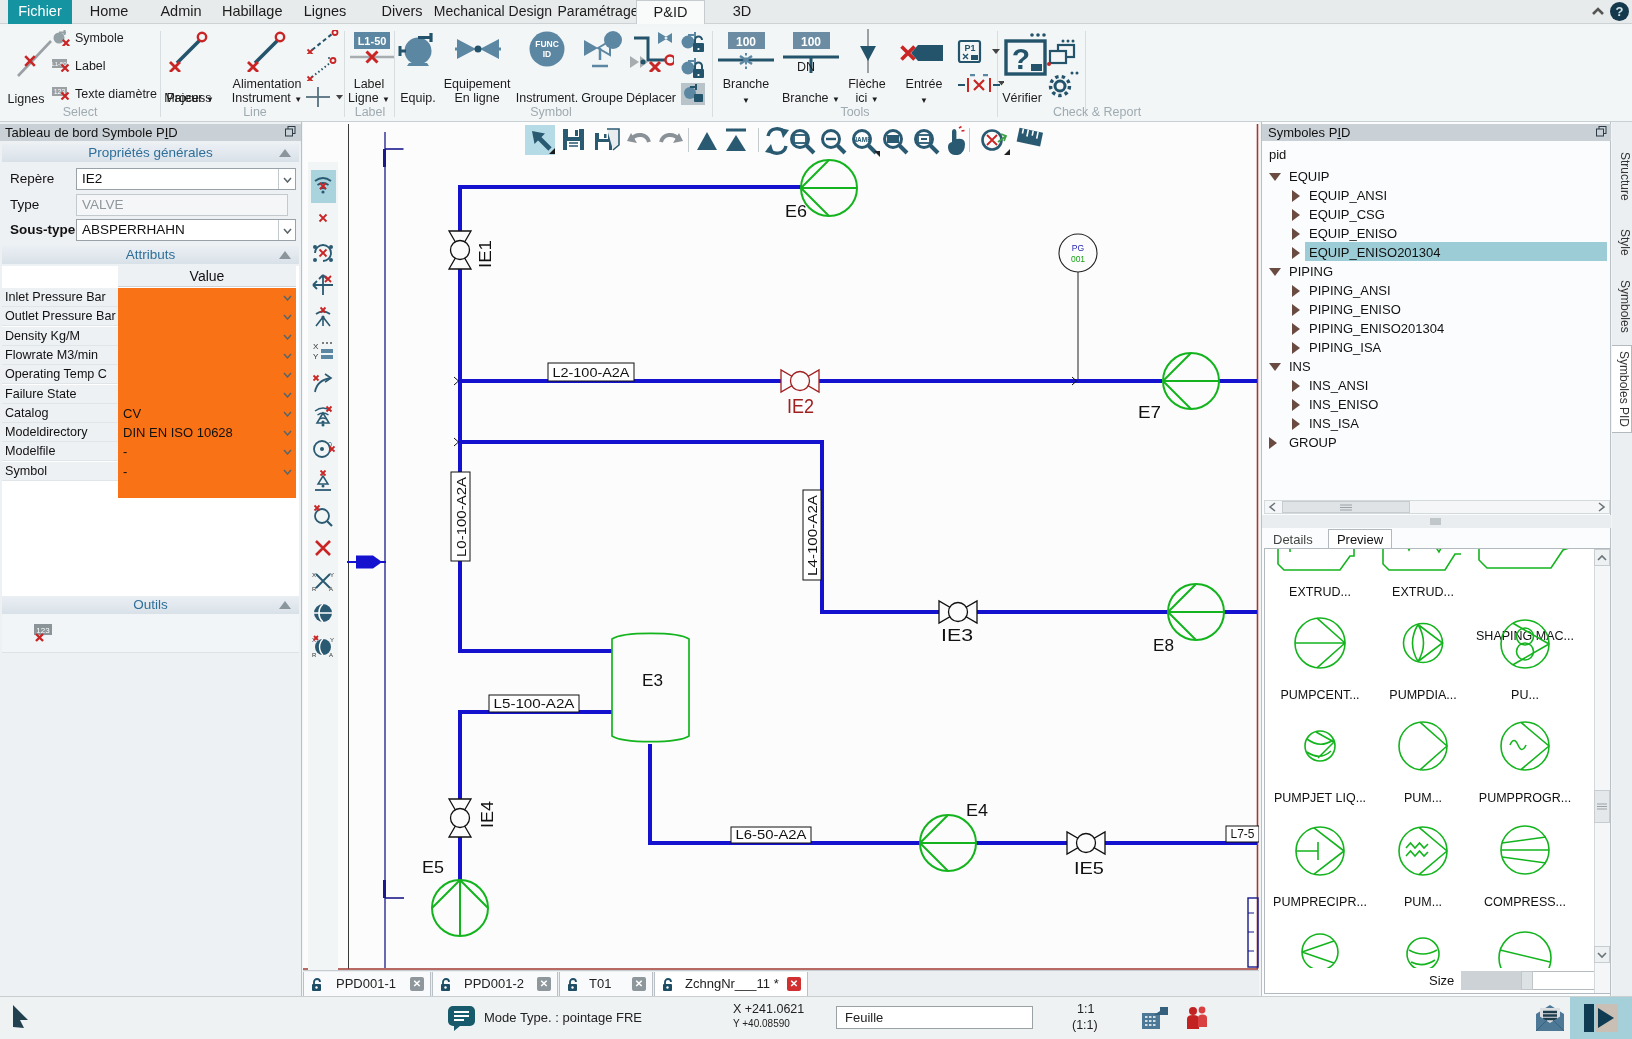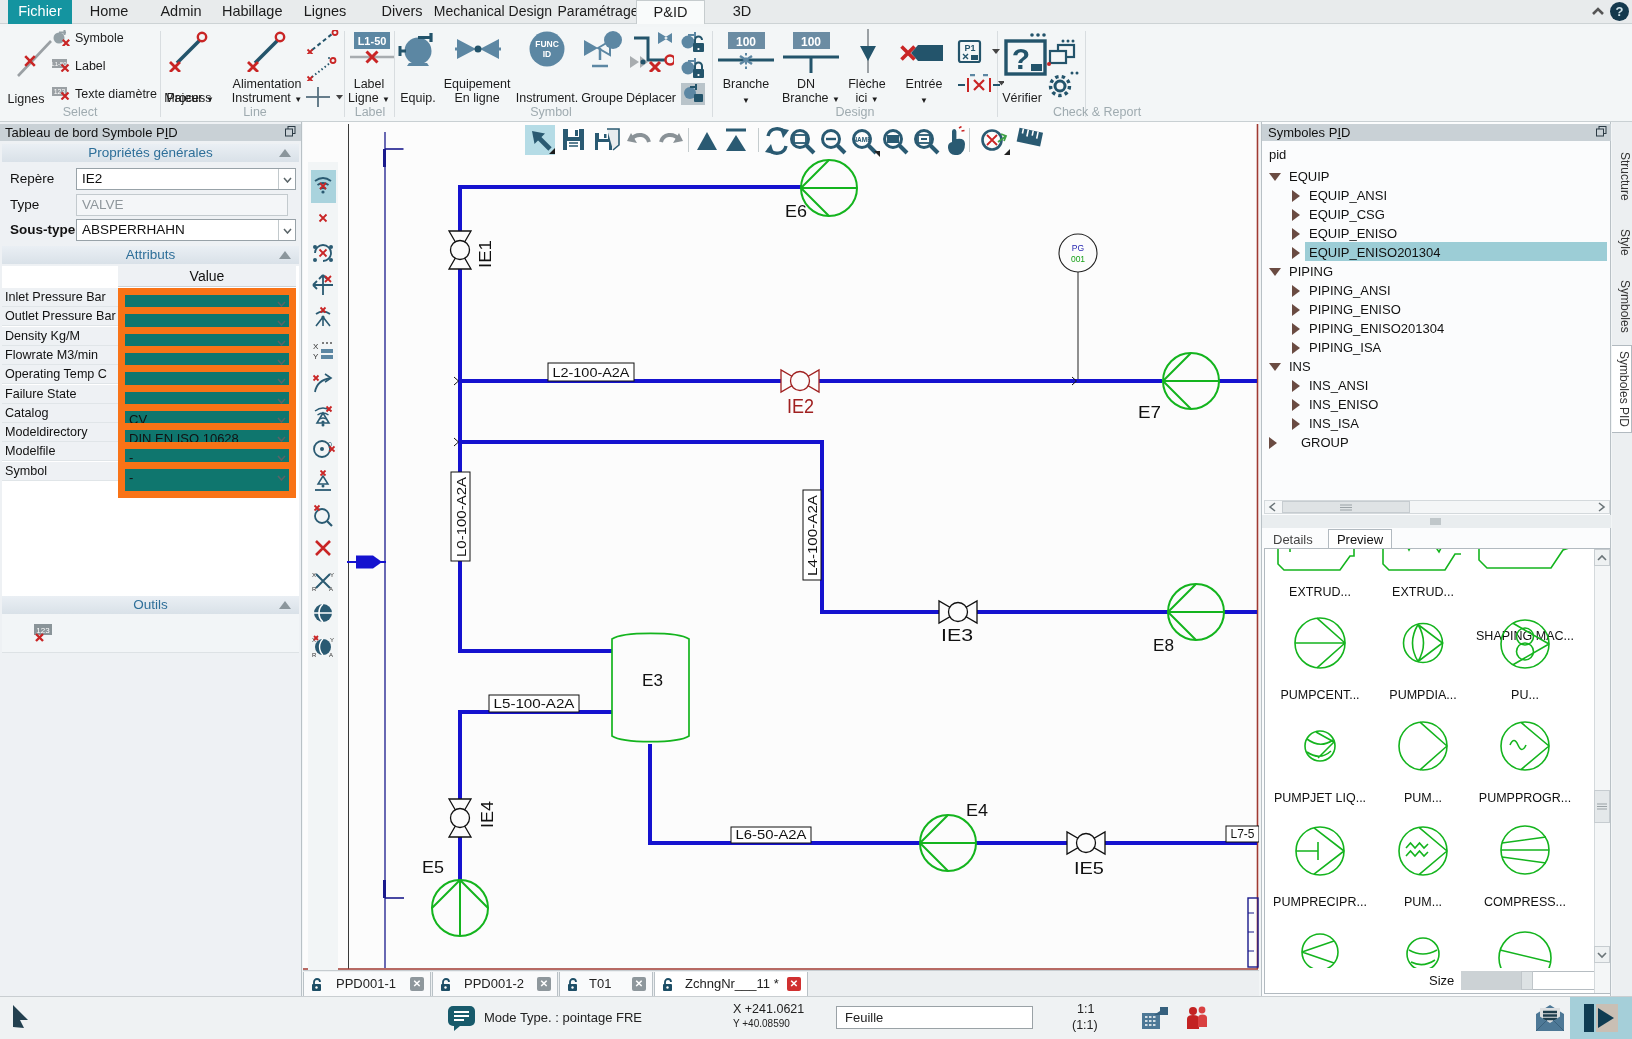--- a/index.html
+++ b/index.html
@@ -25,21 +25,21 @@
 
 #lpanel { position:absolute; left:0; top:122px; width:302px; height:874px; background:#eef1f4; border-right:1px solid #b9c1c6; }
 #lp-title { position:absolute; left:0; top:2px; width:301px; height:17px; background:#c9d1d6; font-size:13px; color:#111; padding-left:5px; line-height:17px; }
 .sechead { position:absolute; left:2px; width:297px; height:18px; background:linear-gradient(#eaeff4,#d9e1e8); font-size:13.5px; color:#2e6f99; text-align:center; line-height:18px; }
 .collapse { position:absolute; right:8px; top:5px; width:0; height:0; border-left:6px solid transparent; border-right:6px solid transparent; border-bottom:8px solid #8b969c; }
 .flabel { position:absolute; left:10px; font-size:13.5px; color:#111; }
 .fbox { position:absolute; background:#fff; border:1px solid #98a2a8; font-size:13.5px; color:#111; padding-left:5px; }
 .fbox .chev { position:absolute; right:0; top:0; width:17px; height:100%; border-left:1px solid #c2c9cc; }
 .chev svg { display:block; margin:4px auto 0; }
 .trow-label { position:absolute; left:2px; width:116px; height:19px; font-size:12.6px; color:#111; padding-left:3px; line-height:19px; background:#eef1f4; border-bottom:1px solid #e0e5e8; white-space:nowrap; overflow:hidden;}
-.trow-val { position:absolute; left:118px; width:178px; height:36px; background:#0f766e; border:7px solid #f97316; font-size:13px; color:#111; padding-left:4px; line-height:17px; }
+.trow-val { position:absolute; left:118px; width:178px; height:36px; background:#f97316; border:1px solid #f97316; font-size:13px; color:#111; padding-left:4px; line-height:17px; }
 
 
 #canvas { position:absolute; left:303px; top:122px; width:956px; height:848px; background:#fcfcfc; }
 #tabbar { position:absolute; left:303px; top:970px; width:956px; height:26px; background:#eceff1; border-top:1px solid #c6ccd0;}
 .dtab { position:absolute; top:1px; height:25px; background:#f9fafb; border:1px solid #b9c1c6; border-top:none; font-size:13px; color:#222; }
 .dtab .lk { position:absolute; left:7px; top:5px; }
 .dtab .cx { position:absolute; right:6px; top:5px; width:14px; height:14px; background:#8e979c; border-radius:2px; color:#fff; font-size:10px; line-height:14px; text-align:center; font-weight:bold;}
 
 
 #rpanel { position:absolute; left:1261px; top:122px; width:350px; height:874px; background:#fbfcfd; border-left:1px solid #b9c1c6; border-right:1px solid #b9c1c6; }
@@ -81,21 +81,21 @@
     <div class="rsep" style="left:344px;"></div>
     <div class="rsep" style="left:394px;"></div>
     <div class="rsep" style="left:712px;"></div>
     <div class="rsep" style="left:997px;"></div>
     <div class="rsep" style="left:1085px;"></div>
 
     <div class="rgl" style="left:40px;width:80px;">Select</div>
     <div class="rgl" style="left:215px;width:80px;">Line</div>
     <div class="rgl" style="left:330px;width:80px;">Label</div>
     <div class="rgl" style="left:511px;width:80px;">Symbol</div>
-    <div class="rgl" style="left:815px;width:80px;">Design</div>
+    <div class="rgl" style="left:815px;width:80px;">Tools</div>
     <div class="rgl" style="left:1044px;width:106px;">Check &amp; Report</div>
     <div id="ribbon-icons">
         <svg style="position:absolute;left:10px;top:6px;" width="48" height="48" viewBox="0 0 48 48">
           <line x1="8" y1="43" x2="41" y2="8" stroke="#9aa0a4" stroke-width="2.6"></line>
           <path d="M15.2 23.2 L24.8 32.8 M24.8 23.2 L15.2 32.8" stroke="#c92525" stroke-width="2.6"></path>
         </svg>
         <div class="rtext" style="left:0px;top:66px;width:52px;">Lignes</div>
         <svg style="position:absolute;left:51px;top:2px;" width="20" height="17" viewBox="0 0 20 17">
           <circle cx="8" cy="9" r="5.5" fill="#93a0a6"></circle>
           <path d="M8 3.5 h7 M13.5 1 v5" stroke="#93a0a6" stroke-width="2"></path>
@@ -218,21 +218,21 @@
           <path d="M22 25 l12 8 M34 25 l-12 8" stroke="#5c87a3" stroke-width="2.5"></path>
         </svg>
         <div class="rtext" style="left:715px;top:51px;width:62px;">Branche</div>
         <div class="rtext" style="left:736px;top:66px;width:20px;"><span class="dd">▼</span></div>
         <svg style="position:absolute;left:783px;top:4px;" width="56" height="42" viewBox="0 0 56 42">
           <rect x="10" y="1" width="37" height="17" fill="#6b8ca3"></rect>
           <text x="28" y="15" font-size="12" font-weight="bold" fill="#fff" text-anchor="middle">100</text>
           <line x1="0" y1="26" x2="56" y2="26" stroke="#23546b" stroke-width="3"></line>
           <line x1="28" y1="26" x2="28" y2="42" stroke="#23546b" stroke-width="3"></line>
         </svg>
-        <div class="rtext" style="left:791px;top:51px;width:30px;">DN</div>
+        <div class="rtext" style="left:791px;top:34px;width:30px;">DN</div>
         <div class="rtext" style="left:778px;top:65px;width:66px;">Branche <span class="dd">▼</span></div>
         <svg style="position:absolute;left:856px;top:2px;" width="24" height="46" viewBox="0 0 24 46">
           <line x1="12" y1="0" x2="12" y2="44" stroke="#9aa0a4" stroke-width="2"></line>
           <path d="M4 17 H20 L12 32 Z" fill="#23546b"></path>
         </svg>
         <div class="rtext" style="left:841px;top:51px;width:52px;">Flèche</div>
         <div class="rtext" style="left:847px;top:65px;width:40px;">ici <span class="dd">▼</span></div>
         <svg style="position:absolute;left:898px;top:13px;" width="48" height="26" viewBox="0 0 48 26">
           <path d="M20 5 H45 V21 H20 L13 13 Z" fill="#23546b"></path>
           <path d="M3.5 6.5 L16.5 19.5 M16.5 6.5 L3.5 19.5" stroke="#c92525" stroke-width="3.6"></path>
@@ -699,21 +699,21 @@
         <div class="titem" style="left:47px;top:218px;">PIPING_ISA</div>
         <span class="tri-open" style="position:absolute;left:7px;top:241px;"></span>
         <div class="titem" style="left:27px;top:237px;">INS</div>
         <span class="tri-closed" style="position:absolute;left:30px;top:258px;"></span>
         <div class="titem" style="left:47px;top:256px;">INS_ANSI</div>
         <span class="tri-closed" style="position:absolute;left:30px;top:277px;"></span>
         <div class="titem" style="left:47px;top:275px;">INS_ENISO</div>
         <span class="tri-closed" style="position:absolute;left:30px;top:296px;"></span>
         <div class="titem" style="left:47px;top:294px;">INS_ISA</div>
         <span class="tri-closed" style="position:absolute;left:7px;top:315px;"></span>
-        <div class="titem" style="left:27px;top:313px;margin-left:12px;">GROUP</div>
+        <div class="titem" style="left:27px;top:313px;">GROUP</div>
       </div>
     <div id="hscroll"></div>
     <div id="splitter"></div>
     <div id="pv-tabs"></div>
     <div id="preview"></div>
   <div class="abs" style="left:2px;top:378px;width:346px;height:14px;background:#f4f6f7;border:1px solid #d4d9dc;"></div>
       <svg class="abs" style="left:4px;top:380px;" width="14" height="10" viewBox="0 0 14 10">
         <path d="M9 1 L4 5 L9 9" stroke="#6a7478" stroke-width="1.6" fill="none"></path>
       </svg>
       <svg class="abs" style="left:332px;top:380px;" width="14" height="10" viewBox="0 0 14 10">

